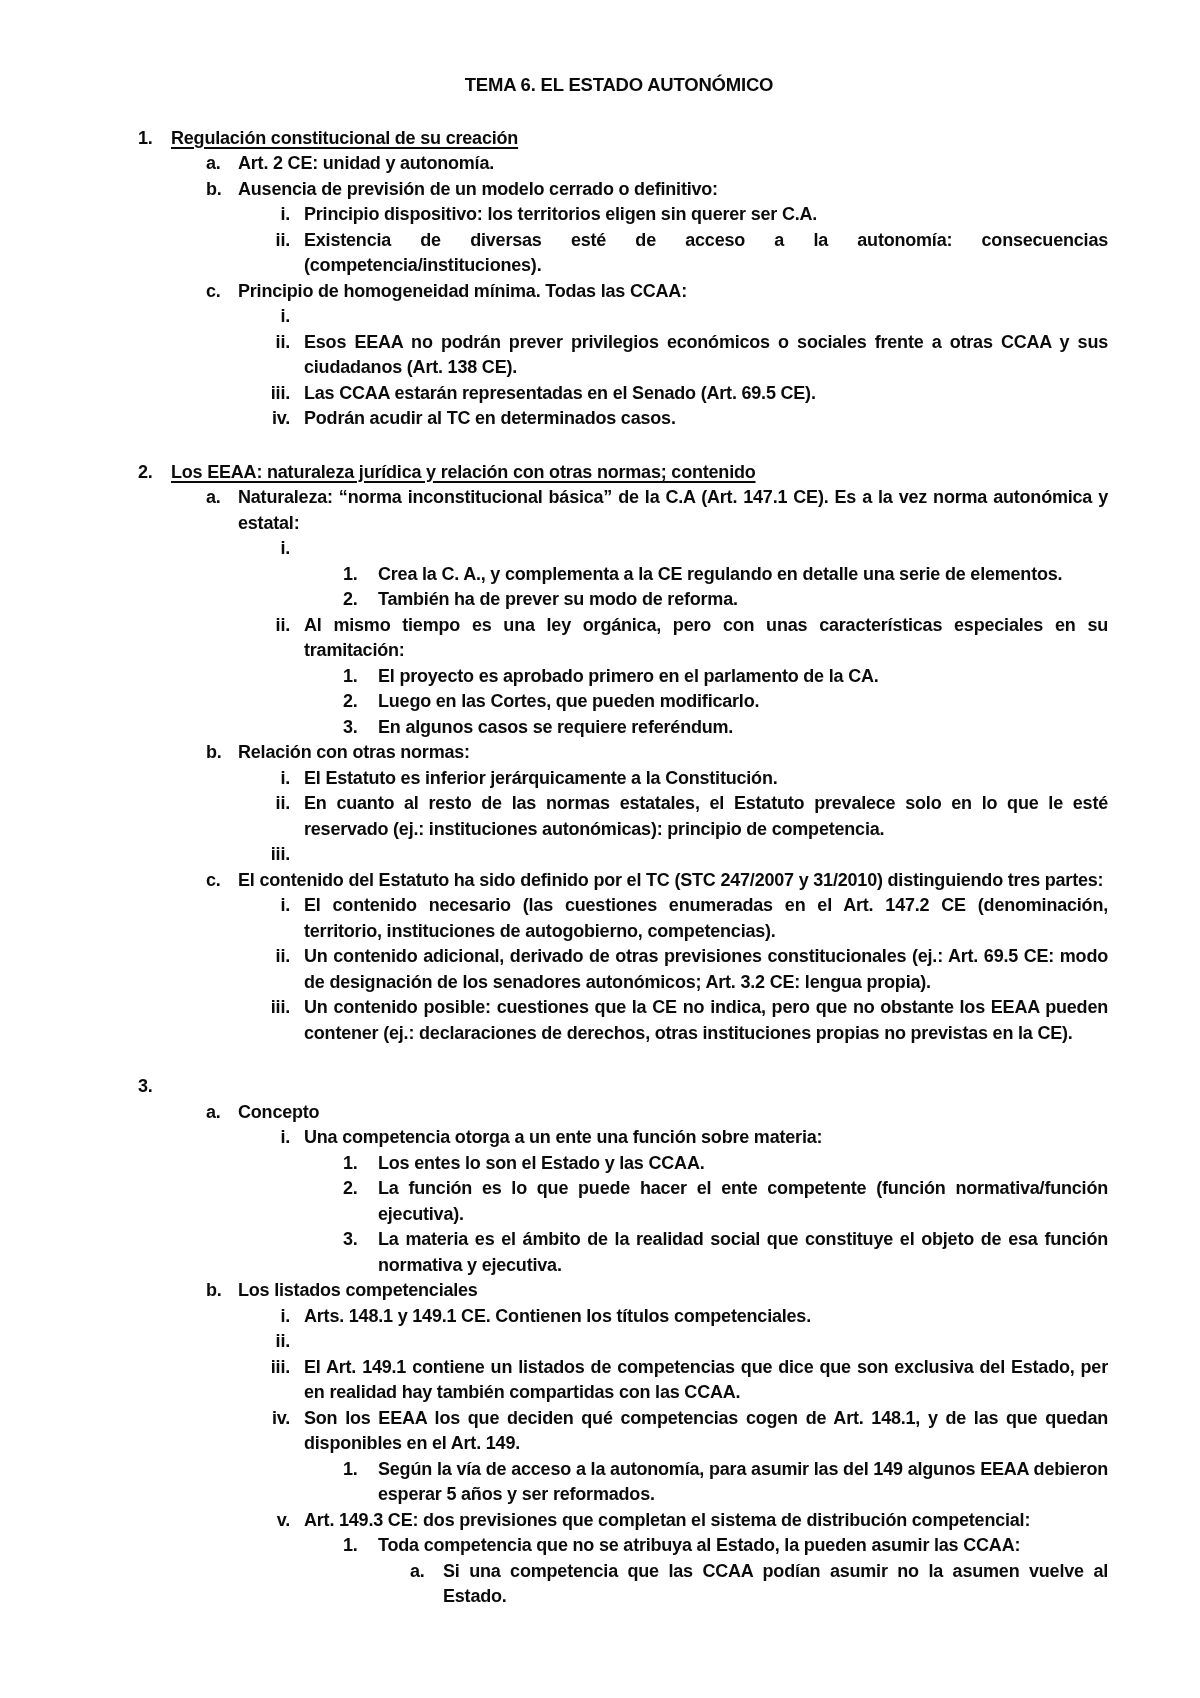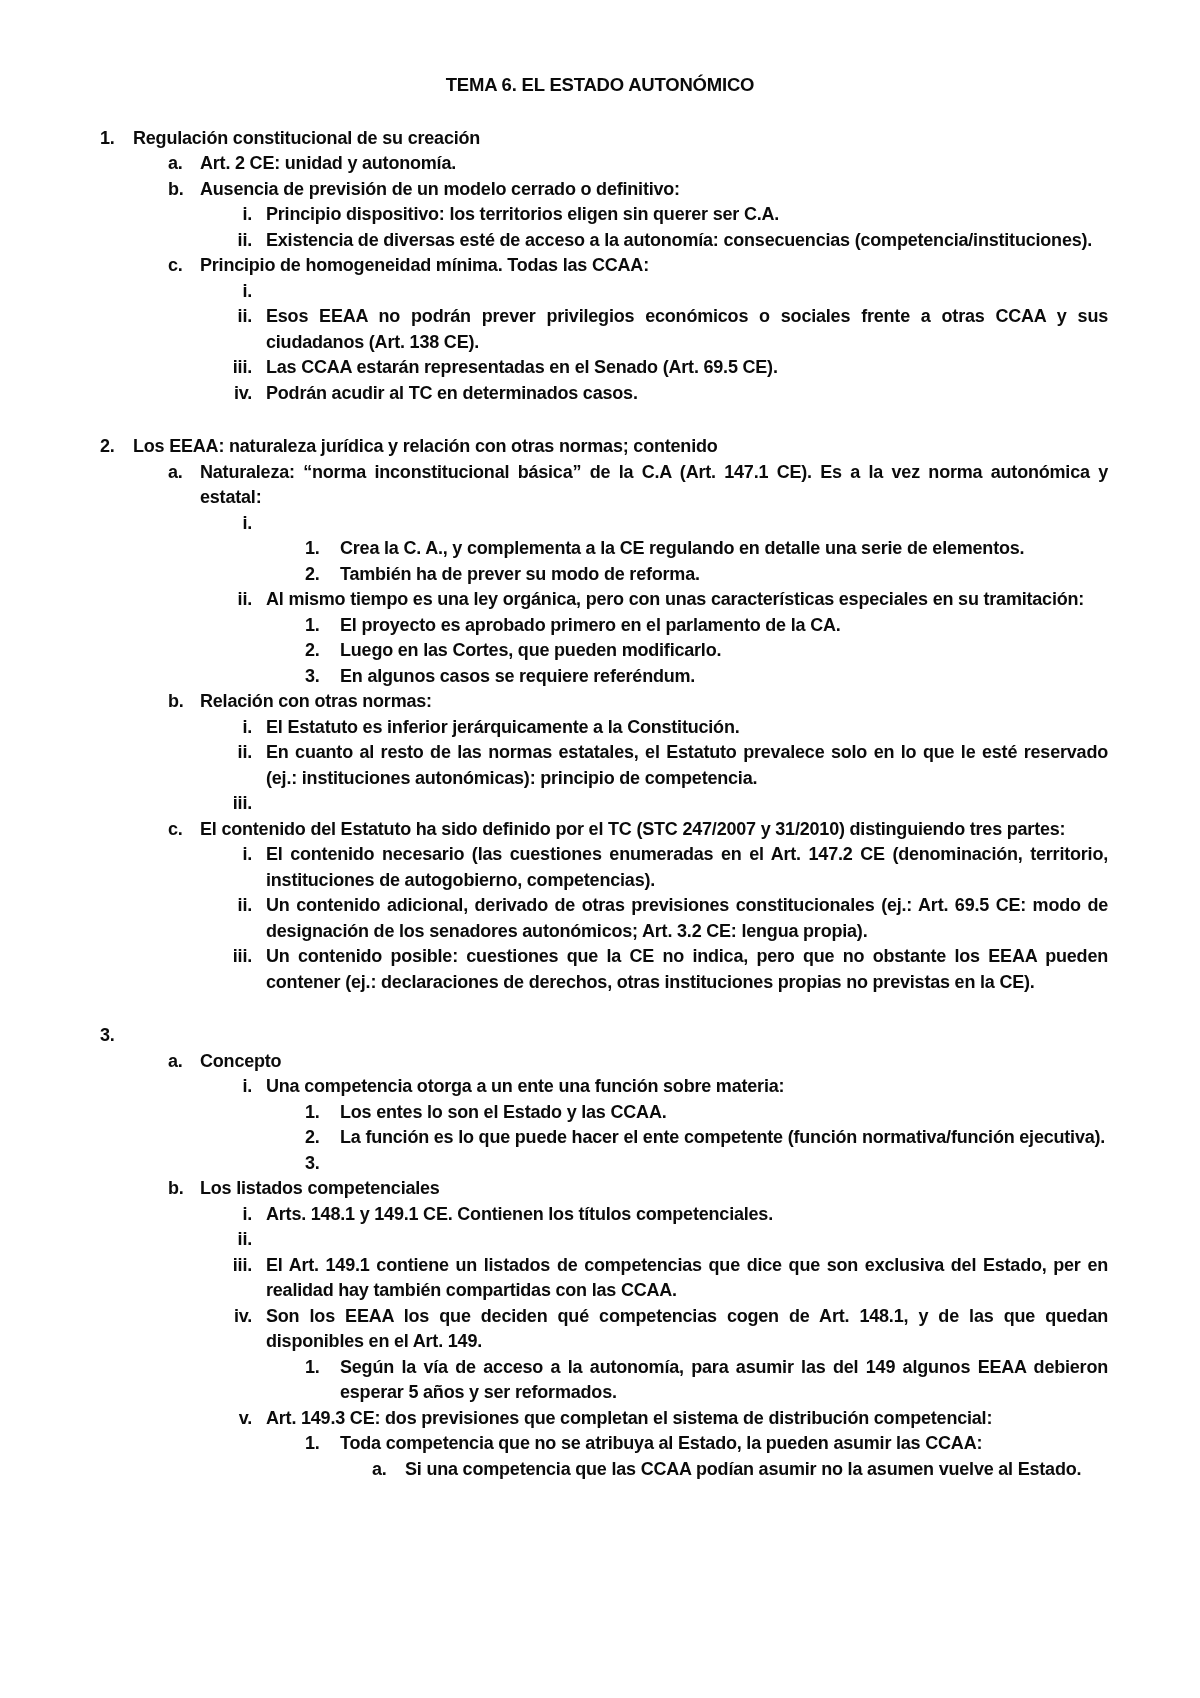--- a/index.html
+++ b/index.html
@@ -16,20 +16,21 @@
     color: #0b0b0b;
     font-size: 18px;
     line-height: 25.5px;
     letter-spacing: -0.2px;
   }
   .page {
     box-sizing: border-box;
     width: 1200px;
     height: 1419px;
     padding-top: 72px;
+    padding-left: 38px;
   }
   .doc-title {
     text-align: center;
     font-size: 18.5px;
     margin: 0 100px 28px 100px;
   }
   .outline {
     margin: 0;
   }
   .item {
@@ -46,20 +47,21 @@
   }
   .gap { margin-top: 28px; }
 
   .lvl0 .marker { margin-left: 100px; width: 33px; }
   .lvl1 .marker { margin-left: 168px; width: 32px; }
   .lvl2 .marker { margin-left: 222px; width: 30px; text-align: right; margin-right: 14px; }
   .lvl3 .marker { margin-left: 305px; width: 35px; }
   .lvl4 .marker { margin-left: 372px; width: 33px; }
 
   .underline {
+    text-decoration: underline;
     text-decoration-thickness: 2px;
     text-underline-offset: 3px;
   }
 </style>
 </head>
 <body>
 
 <div class="page">
   <div class="doc-title">TEMA 6. EL ESTADO AUTONÓMICO</div>
 
@@ -183,20 +185,21 @@
       <div class="item lvl3">
         <span class="marker">1.</span>
         <div class="text">Los entes lo son el Estado y las CCAA.</div>
       </div>
       <div class="item lvl3">
         <span class="marker">2.</span>
         <div class="text">La función es lo que puede hacer el ente competente (función normativa/función ejecutiva).</div>
       </div>
       <div class="item lvl3">
         <span class="marker">3.</span>
+        <div class="text">La materia es el ámbito de la realidad social que constituye el objeto de esa función normativa y ejecutiva.</div>
       </div>
       <div class="item lvl1">
         <span class="marker">b.</span>
         <div class="text">Los listados competenciales</div>
       </div>
       <div class="item lvl2">
         <span class="marker">i.</span>
         <div class="text">Arts. 148.1 y 149.1 CE. Contienen los títulos competenciales.</div>
       </div>
       <div class="item lvl2">

